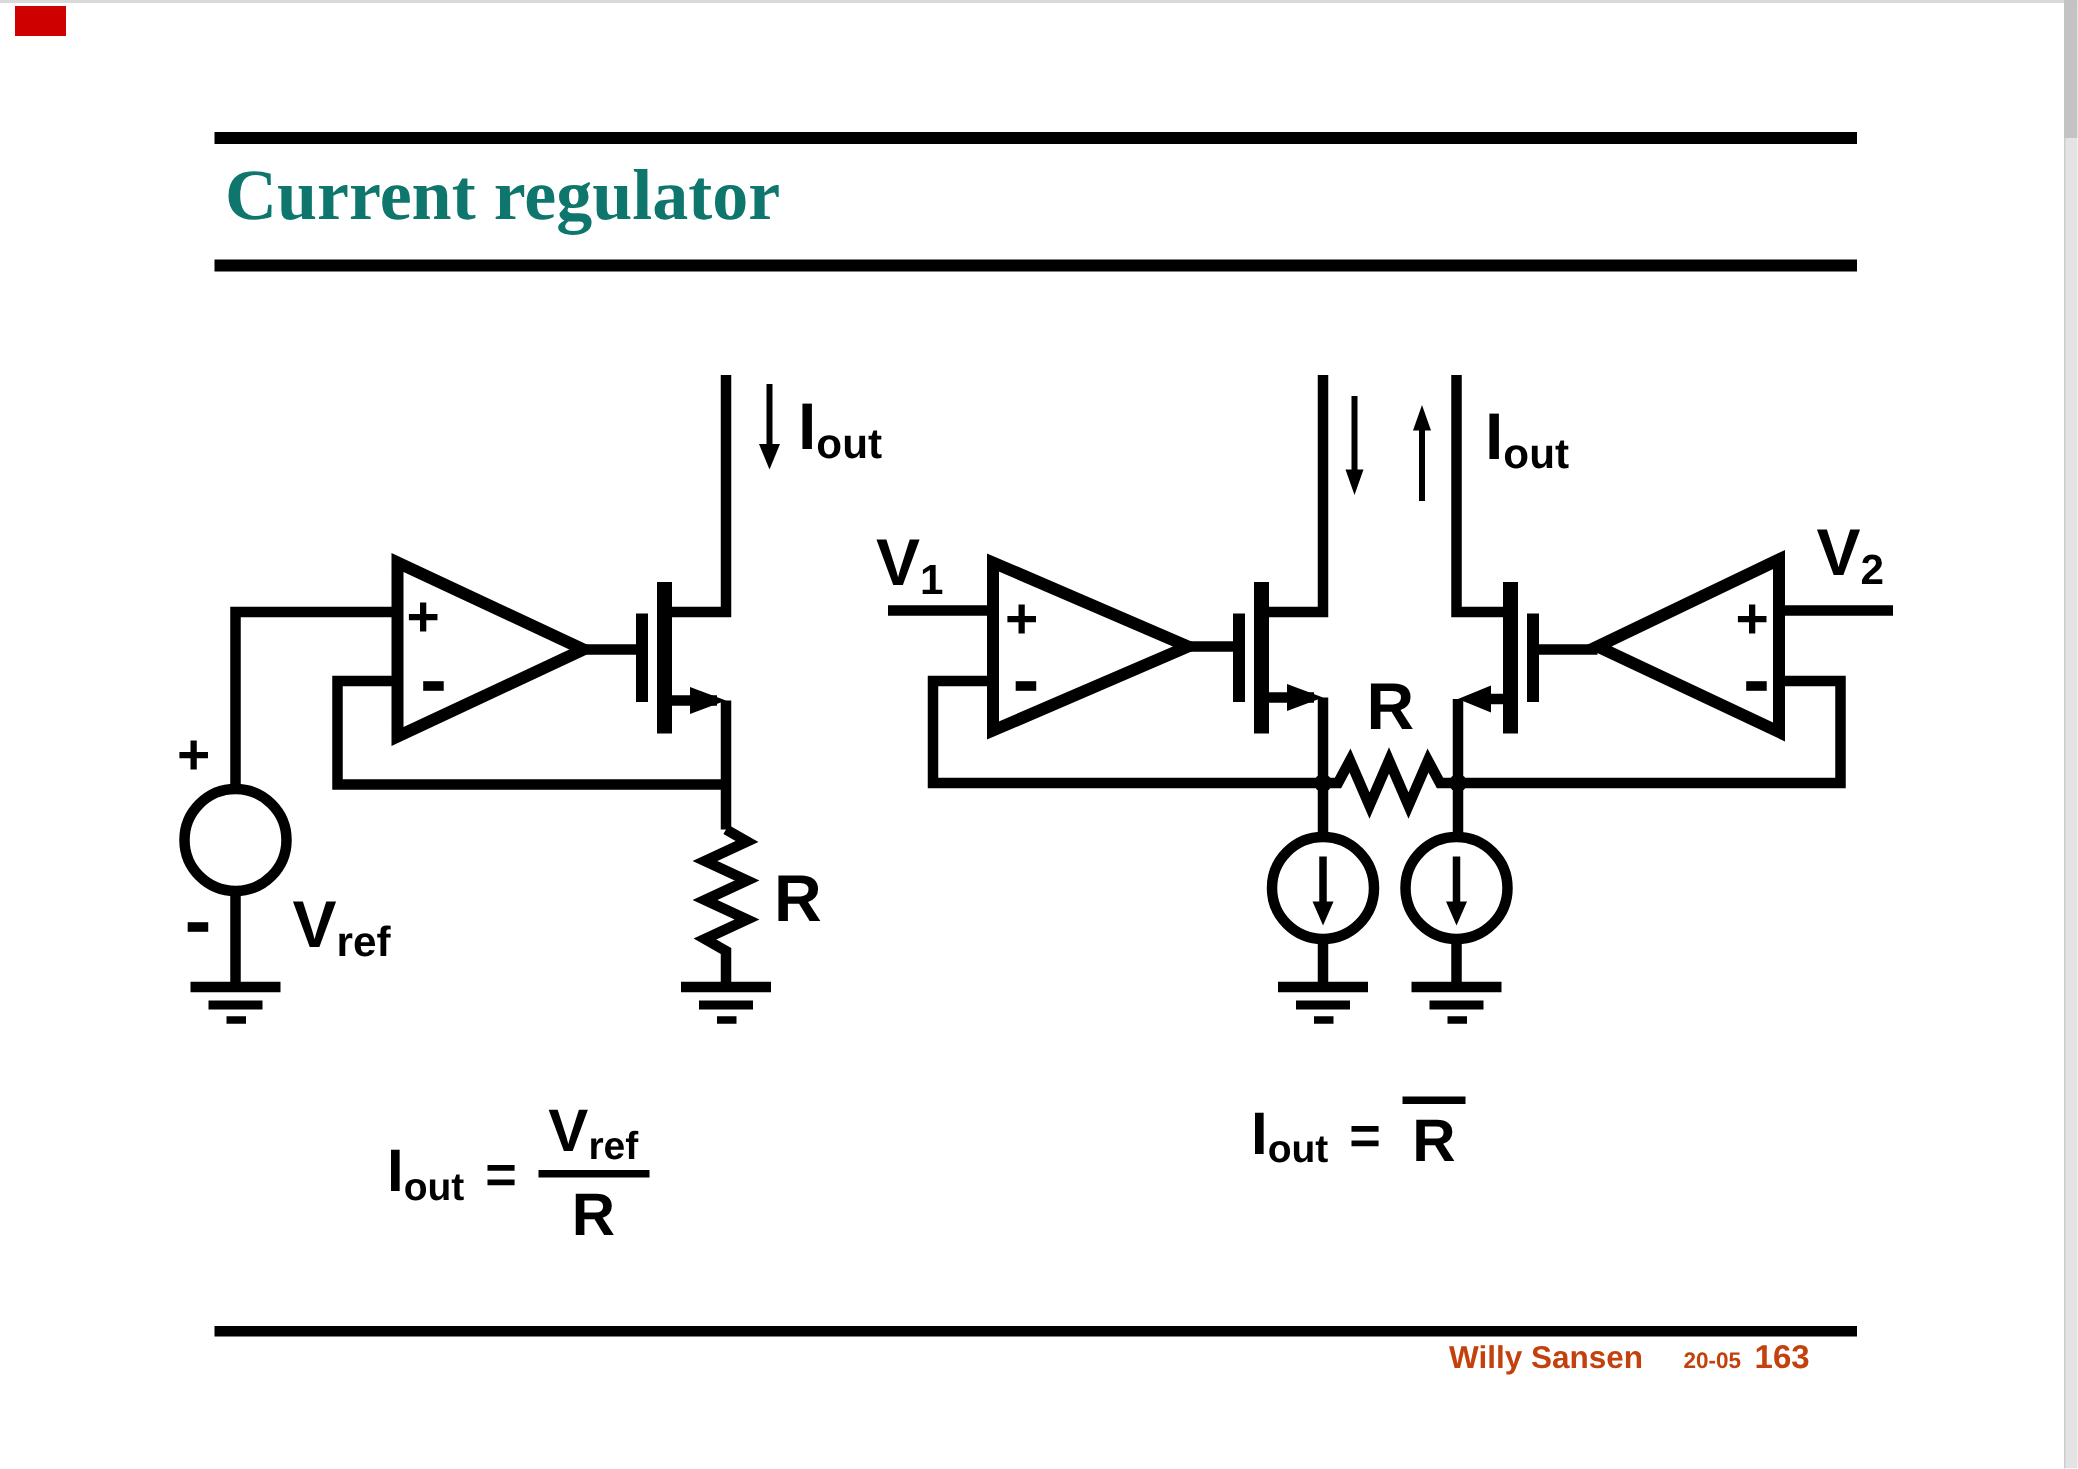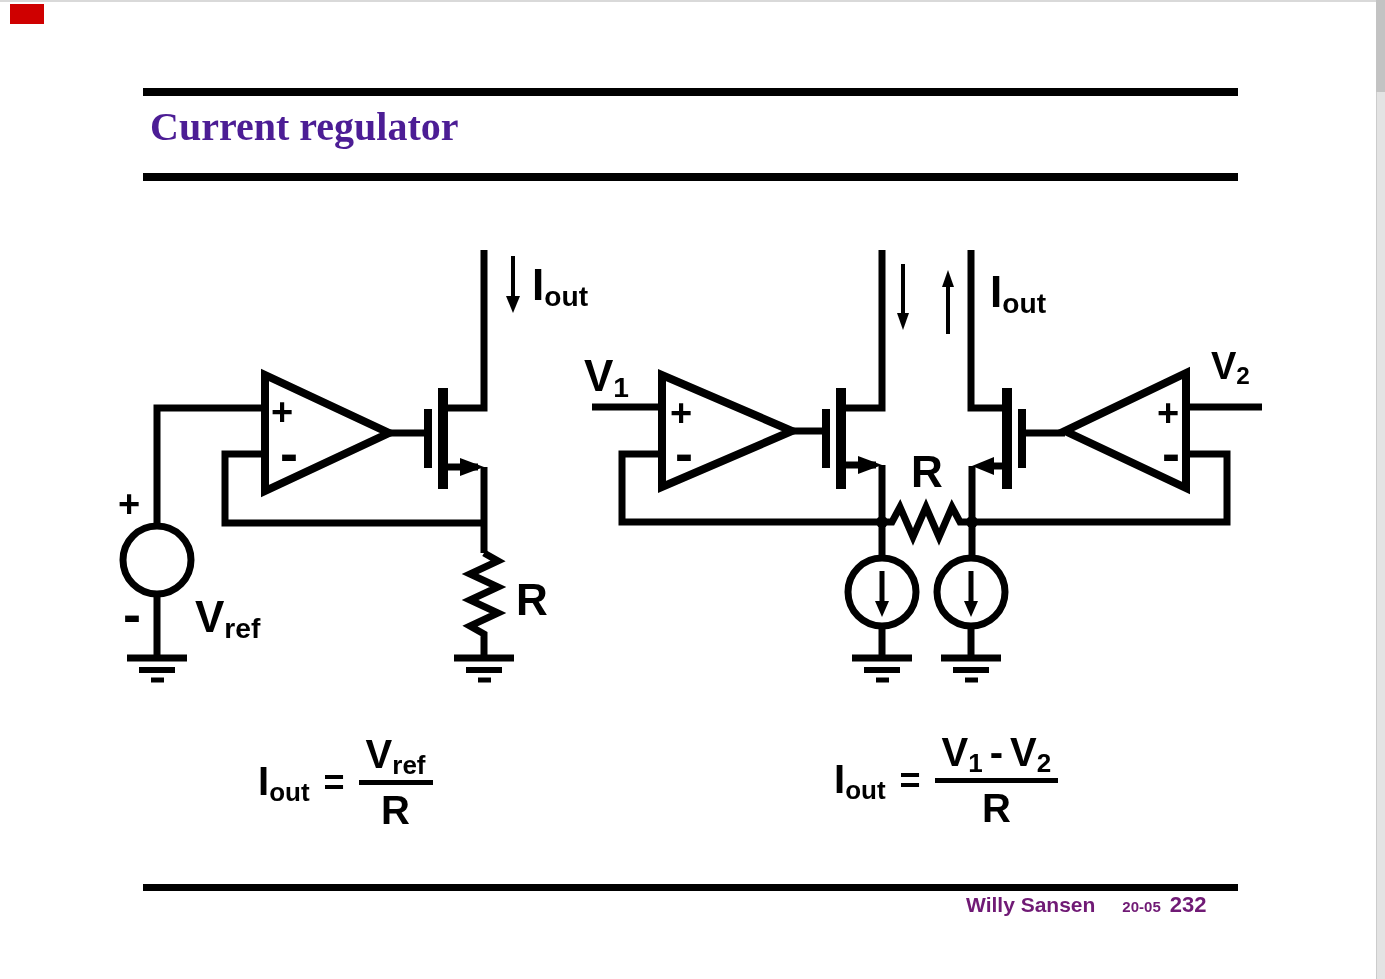--- a/index.html
+++ b/index.html
@@ -7,42 +7,42 @@
     width:1385px;height:979px;position:relative;background:#ffffff;
     font-family:"Liberation Sans",sans-serif;overflow:hidden;
   }
   .edge-top{position:absolute;left:0;top:0;width:1385px;height:2px;background:#d9d9d9;}
   .edge-right{position:absolute;left:1376px;top:0;width:9px;height:979px;background:#e3e3e3;border-left:1px solid #cccccc;}
   .edge-right-cap{position:absolute;left:1376px;top:0;width:9px;height:92px;background:#c3c3c3;}
   .red-marker{position:absolute;left:10px;top:4px;width:34px;height:20px;background:#cf0000;}
   .rule{position:absolute;left:143px;width:1095px;background:#000;}
   #title-text{
     position:absolute;left:150px;top:107px;
-    font-family:"Liberation Serif",serif;font-weight:bold;font-size:40px;color:#4c1d95;
+    font-family:"Liberation Serif",serif;font-weight:bold;font-size:48px;color:#0f766e;
     line-height:1;white-space:nowrap;
   }
   #circuit-svg{position:absolute;left:0;top:0;}
   .lbl{
     position:absolute;font-weight:bold;color:#000;line-height:1;white-space:nowrap;
     font-family:"Liberation Sans",sans-serif;
   }
   .lbl sub{font-size:0.64em;line-height:1;vertical-align:-0.22em;letter-spacing:0;}
   .formula{
     position:absolute;display:flex;align-items:center;gap:14px;
     font-weight:bold;color:#000;font-family:"Liberation Sans",sans-serif;
   }
   .formula .lhs{font-size:40px;line-height:1;}
   .formula .lhs sub,.frac sub{font-size:0.65em;line-height:1;vertical-align:-0.22em;}
   .formula .eq{font-size:36px;line-height:1;}
   .frac{display:flex;flex-direction:column;align-items:center;}
   .frac .num,.frac .den{font-size:40px;line-height:1.18;padding:0 7px;}
   .frac .bar{height:5px;background:#000;align-self:stretch;margin:2px 0;}
   .frac .minus{margin:0 7px;}
   #footer-text{
-    position:absolute;left:966px;top:892px;display:flex;align-items:baseline;color:#701a75;
+    position:absolute;left:966px;top:892px;display:flex;align-items:baseline;color:#c2410c;
   }
   #footer-text .author{font-size:21px;font-weight:bold;}
   #footer-text .code{font-size:15px;font-weight:bold;margin-left:27px;}
   #footer-text .pagenum{font-size:22px;font-weight:bold;margin-left:9px;}
 </style>
 </head>
 <body>
 
 <div class="edge-top"></div>
 <div class="edge-right"></div>
@@ -140,40 +140,39 @@
 <span class="lbl" style="left:195px;top:595px;font-size:44px;"><span>V</span><sub>ref</sub></span>
 <span class="lbl" style="left:516px;top:578px;font-size:44px;">R</span>
 
 <span class="lbl" style="left:584px;top:354px;font-size:44px;"><span>V</span><sub>1</sub></span>
 <span class="lbl" style="left:670px;top:394px;font-size:38px;">+</span>
 <span class="lbl" style="left:675px;top:426px;font-size:54px;">-</span>
 <span class="lbl" style="left:990px;top:270px;font-size:44px;"><span>I</span><sub>out</sub></span>
 <span class="lbl" style="left:911px;top:450px;font-size:44px;">R</span>
 <span class="lbl" style="left:1157px;top:394px;font-size:38px;">+</span>
 <span class="lbl" style="left:1162px;top:426px;font-size:54px;">-</span>
-<span class="lbl" style="left:1211px;top:347px;font-size:38px;"><span>V</span><sub>2</sub></span>
+<span class="lbl" style="left:1211px;top:347px;font-size:44px;"><span>V</span><sub>2</sub></span>
 
 <div class="formula" style="left:258px;top:731px;">
   <span class="lhs"><span>I</span><sub>out</sub></span>
   <span class="eq">=</span>
   <span class="frac">
     <span class="num"><span>V</span><sub>ref</sub></span>
     <span class="bar"></span>
     <span class="den">R</span>
   </span>
 </div>
 
 <div class="formula" style="left:834px;top:729px;">
   <span class="lhs"><span>I</span><sub>out</sub></span>
   <span class="eq">=</span>
   <span class="frac">
-    <span class="num"><span>V</span><sub>1</sub><span class="minus">-</span><span>V</span><sub>2</sub></span>
     <span class="bar"></span>
     <span class="den">R</span>
   </span>
 </div>
 
 <div class="rule" style="top:884px;height:7px;"></div>
 <div id="footer-text">
   <span class="author">Willy Sansen</span>
   <span class="code">20-05</span>
-  <span class="pagenum">232</span>
+  <span class="pagenum">163</span>
 </div>
 
 </body></html>

